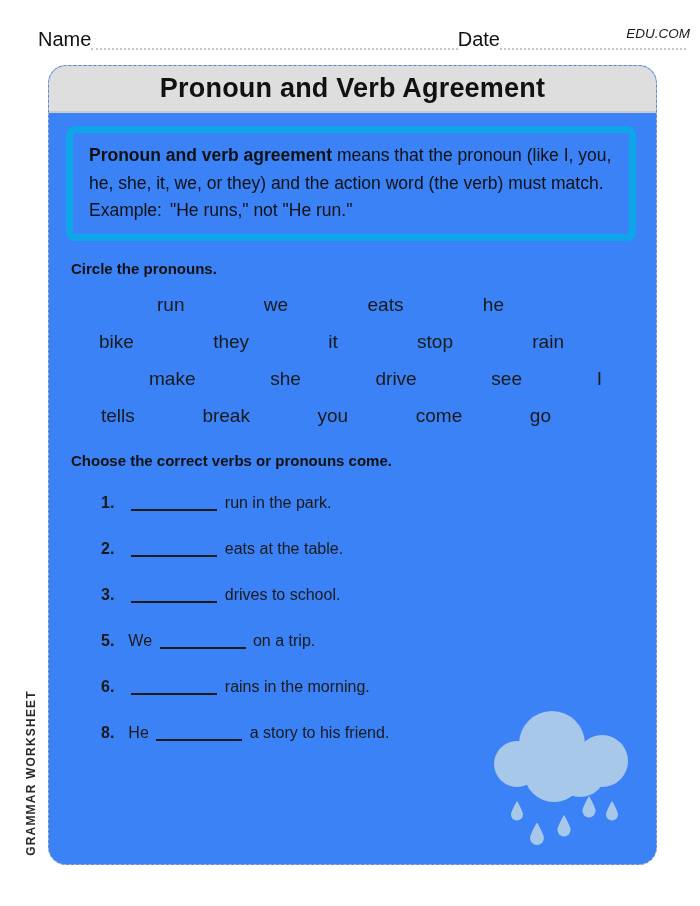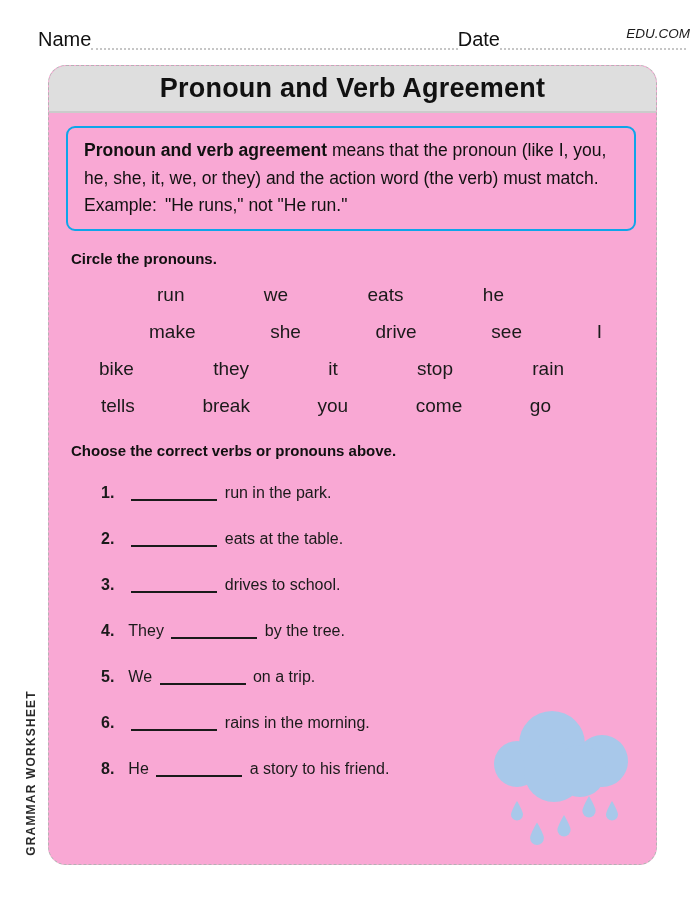--- a/index.html
+++ b/index.html
@@ -17,31 +17,31 @@
     position:absolute; top:26px; left:38px; width:648px;
     display:flex; align-items:flex-end; 
     font-size:20px; color:#111; line-height:26px;
   }
   .fline { flex:1 1 auto; border-bottom:2px dotted #c6c6c6; height:2px; margin-bottom:2px; }
   .fline.date { flex:0 0 186px; }
 
   
   .sheet {
     position:absolute; left:48px; top:65px; width:609px; height:800px;
-    border:1px dashed #b3b3b3; border-radius:18px; background:#f9a8d4;
+    border:1px dashed #b3b3b3; border-radius:18px; background:#3b82f6;
   }
   .titlebar {
     height:47px; background:#dedede; border-radius:17px 17px 0 0;
     border-bottom:2px solid #cbcbcb;
     display:flex; align-items:center; justify-content:center;
   }
   .titlebar h1 { font-size:27px; font-weight:bold; letter-spacing:0.2px; color:#111; }
 
   .defbox {
-    margin:13px 20px 0 17px; border:2px solid #0ea5e9; border-radius:9px;
+    margin:13px 20px 0 17px; border:7px solid #0ea5e9; border-radius:9px;
     padding:9px 16px; font-size:17.5px; line-height:27.5px; color:#111;
   }
   .defbox b { font-weight:bold; }
   .def-example-label { font-weight:normal; margin-right:8px; }
 
   .h2 { font-size:15px; font-weight:bold; margin-left:22px; color:#111; }
   .h2.circle { margin-top:19px; }
   .h2.choose { margin-top:17px; }
 
   .wrows { margin-top:10px; }
@@ -96,57 +96,54 @@
 
   <div class="h2 circle">Circle the pronouns.</div>
 
   <div class="wrows">
     <div class="wrow r0">
       <span>run</span>
       <span>we</span>
       <span>eats</span>
       <span>he</span>
     </div>
+    <div class="wrow r1">
+      <span>bike</span>
+      <span>they</span>
+      <span>it</span>
+      <span>stop</span>
+      <span>rain</span>
+    </div>
     <div class="wrow r2">
       <span>make</span>
       <span>she</span>
       <span>drive</span>
       <span>see</span>
       <span>I</span>
-    </div>
-    <div class="wrow r1">
-      <span>bike</span>
-      <span>they</span>
-      <span>it</span>
-      <span>stop</span>
-      <span>rain</span>
     </div>
     <div class="wrow r3">
       <span>tells</span>
       <span>break</span>
       <span>you</span>
       <span>come</span>
       <span>go</span>
     </div>
   </div>
 
-  <div class="h2 choose">Choose the correct verbs or pronouns above.</div>
+  <div class="h2 choose">Choose the correct verbs or pronouns come.</div>
 
   <div class="items">
     <div class="item">
       <span class="num">1.</span><span></span><span class="blank"></span> <span>run in the park.</span>
     </div>
     <div class="item">
       <span class="num">2.</span><span></span><span class="blank"></span> <span>eats at the table.</span>
     </div>
     <div class="item">
       <span class="num">3.</span><span></span><span class="blank"></span> <span>drives to school.</span>
-    </div>
-    <div class="item">
-      <span class="num">4.</span><span>They</span> <span class="blank"></span> <span>by the tree.</span>
     </div>
     <div class="item">
       <span class="num">5.</span><span>We</span> <span class="blank"></span> <span>on a trip.</span>
     </div>
     <div class="item">
       <span class="num">6.</span><span></span><span class="blank"></span> <span>rains in the morning.</span>
     </div>
     <div class="item">
       <span class="num">8.</span><span>He</span> <span class="blank"></span> <span>a story to his friend.</span>
     </div>

